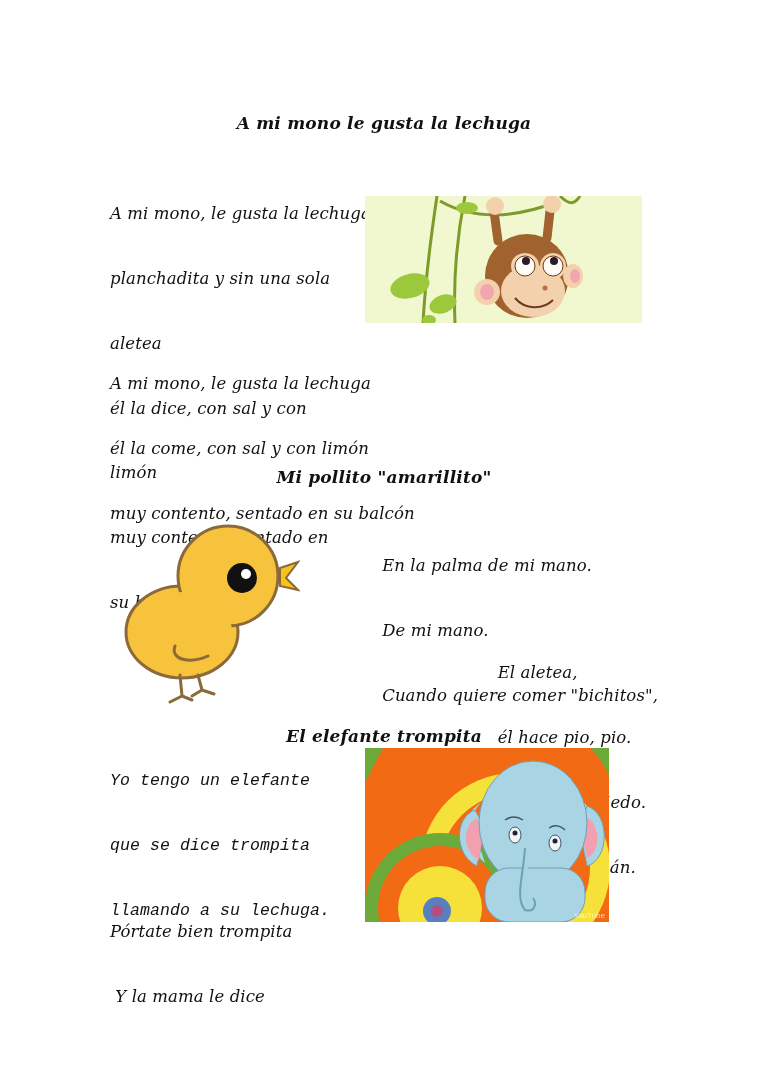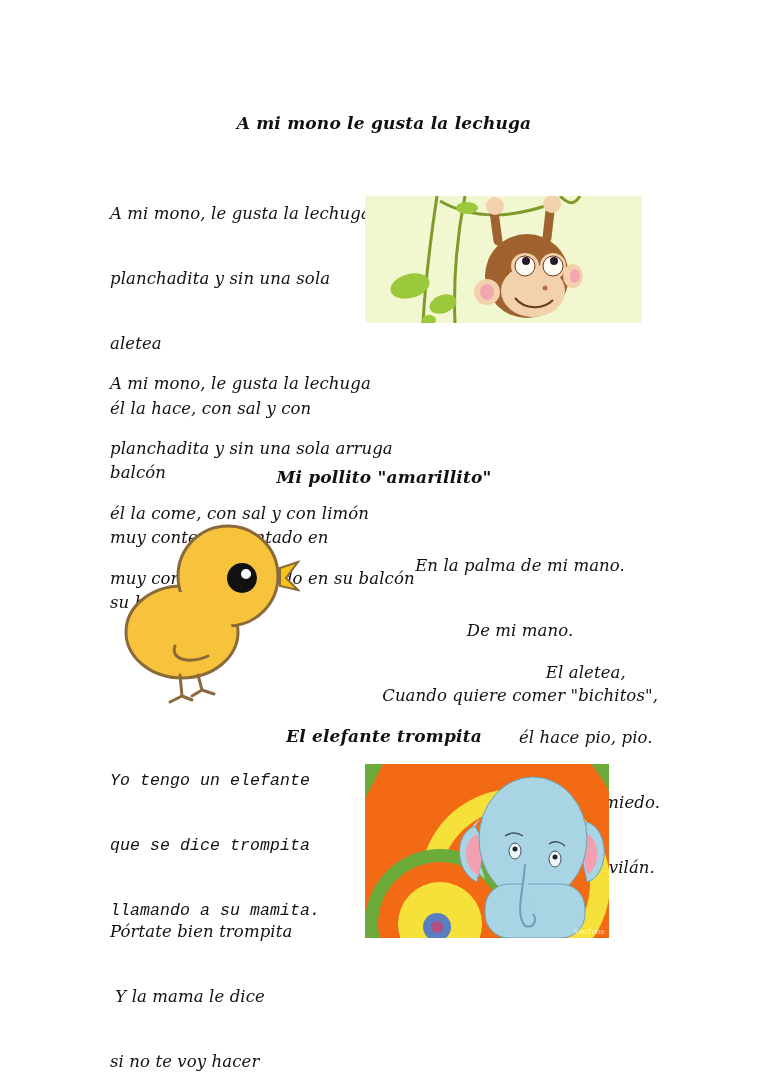--- a/index.html
+++ b/index.html
@@ -8,35 +8,35 @@
       font-family: "DejaVu Serif", serif; font-style: italic; color: #111;
     }
     .title {
       position: absolute; left: 0; width: 768px; text-align: center;
       font-size: 17px; font-weight: bold; font-style: italic; letter-spacing: 0.2px;
     }
     .verse {
       position: absolute; font-size: 16.5px; line-height: 21.6px; white-space: pre;
       letter-spacing: 0.1px;
     }
-    .verse.right { text-align: center; }
+    .verse.right { text-align: left; }
     .line { display: block; }
     .illus { position: absolute; overflow: hidden; }
   </style>
 </head>
 <body>
 
 <div class="title" style="top:113px;">A mi mono le gusta la lechuga</div>
 
 <div class="verse" style="left:110px; top:160px;">
   <span class="line">A mi mono, le gusta la lechuga</span>
   <span class="line">planchadita y sin una sola</span>
   <span class="line">aletea</span>
-  <span class="line">él la hace, con sal y con</span>
-  <span class="line">balcón</span>
+  <span class="line">él la dice, con sal y con</span>
+  <span class="line">limón</span>
   <span class="line">muy contento, sentado en</span>
   <span class="line">su balcón</span>
 </div>
 
 <div class="illus" style="left:365px; top:196px; width:277px; height:127px; background:#f1f8cf;">
   <svg width="277" height="127" viewBox="0 0 277 127">
 
     <path d="M100,0 C92,40 88,80 90,127" stroke="#7d9a2a" stroke-width="3" fill="none"></path>
     <path d="M72,0 C66,40 60,90 58,127" stroke="#7d9a2a" stroke-width="3" fill="none"></path>
     <path d="M75,5 C110,25 150,22 195,5" stroke="#7d9a2a" stroke-width="3" fill="none"></path>
@@ -64,21 +64,20 @@
     <circle cx="188" cy="70" r="10" fill="#fffdf5" stroke="#6b3a1f" stroke-width="1"></circle>
     <circle cx="161" cy="65" r="4" fill="#2a1a2a"></circle>
     <circle cx="189" cy="65" r="4" fill="#2a1a2a"></circle>
     <circle cx="180" cy="92" r="2.5" fill="#b4704a"></circle>
     <path d="M150,102 C160,114 178,114 188,104" stroke="#6b3a1f" stroke-width="2" fill="none"></path>
   </svg>
 </div>
 
 <div class="verse" style="left:110px; top:330px;">
   <span class="line">A mi mono, le gusta la lechuga</span>
-  <span class="line">planchadita y sin una sola arruga</span>
   <span class="line">él la come, con sal y con limón</span>
   <span class="line">muy contento, sentado en su balcón</span>
 </div>
 
 <div class="title" style="top:467px;">Mi pollito "amarillito"</div>
 
 <div class="illus" style="left:120px; top:520px; width:180px; height:185px;">
   <svg width="180" height="185" viewBox="0 0 180 185">
     <ellipse cx="62" cy="112" rx="56" ry="46" fill="#f7c33c" stroke="#8a6a3a" stroke-width="3"></ellipse>
     <circle cx="108" cy="56" r="50" fill="#f7c33c" stroke="#8a6a3a" stroke-width="3"></circle>
@@ -91,36 +90,36 @@
     <path d="M78,155 L82,170 M82,170 L72,176 M82,170 L94,174" stroke="#8a6a3a" stroke-width="3" fill="none" stroke-linecap="round"></path>
   </svg>
 </div>
 
 <div class="verse right" style="right:110px; top:512px;">
   <span class="line">En la palma de mi mano.</span>
   <span class="line">De mi mano.</span>
   <span class="line">Cuando quiere comer "bichitos",</span>
 </div>
 
-<div class="verse right" style="right:108px; top:619px;">
+<div class="verse right" style="right:122px; top:619px;">
   <span class="line">El aletea,</span>
   <span class="line">él hace pio, pio.</span>
   <span class="line">Pero tiene miedo.</span>
   <span class="line">Y es del gavilán.</span>
 </div>
 
 <div class="title" style="top:726px;">El elefante trompita</div>
 
 <div class="verse" style="left:110px; top:727px;font-family:Liberation Mono, monospace;">
   <span class="line">Yo tengo un elefante</span>
   <span class="line">que se dice trompita</span>
-  <span class="line">llamando a su mamita.</span>
+  <span class="line">llamando a su lechuga.</span>
 </div>
 
-<div class="illus" style="left:365px; top:764px; width:244px; height:174px; background:#701a75;">
+<div class="illus" style="left:365px; top:748px; width:244px; height:174px; background:#701a75;">
   <svg width="244" height="174" viewBox="0 0 244 174">
     <rect width="244" height="174" fill="#f26a14"></rect>
     <path d="M0,0 L18,0 C10,15 5,25 0,35 Z" fill="#6cab3a"></path>
     <path d="M244,0 L226,0 C234,10 240,18 244,28 Z" fill="#6cab3a"></path>
     <circle cx="150" cy="120" r="95" fill="#f6e13a"></circle>
     <circle cx="150" cy="120" r="75" fill="#f26a14"></circle>
     <circle cx="75" cy="160" r="75" fill="#6cab3a"></circle>
     <circle cx="75" cy="160" r="62" fill="#f26a14"></circle>
     <circle cx="75" cy="160" r="42" fill="#f6e13a"></circle>
     <circle cx="72" cy="163" r="14" fill="#5a7fc0"></circle>
@@ -140,15 +139,14 @@
     <circle cx="190" cy="93" r="2.5" fill="#223"></circle>
     <path d="M140,72 C146,68 152,68 158,72" stroke="#456" stroke-width="1.5" fill="none"></path>
     <path d="M184,80 C190,76 196,78 200,82" stroke="#456" stroke-width="1.5" fill="none"></path>
   </svg>
   <div style="position:absolute; right:4px; bottom:2px; font-family:'Liberation Sans', sans-serif; font-style:normal; font-size:8px; color:#fff; opacity:0.7;">YouTube</div>
 </div>
 
 <div class="verse" style="left:110px; top:878px;">
   <span class="line">Pórtate bien trompita</span>
   <span class="line"> Y la mama le dice</span>
-  <span class="line">si no te voy hacer</span>
   
 </div>
 
 </body></html>

